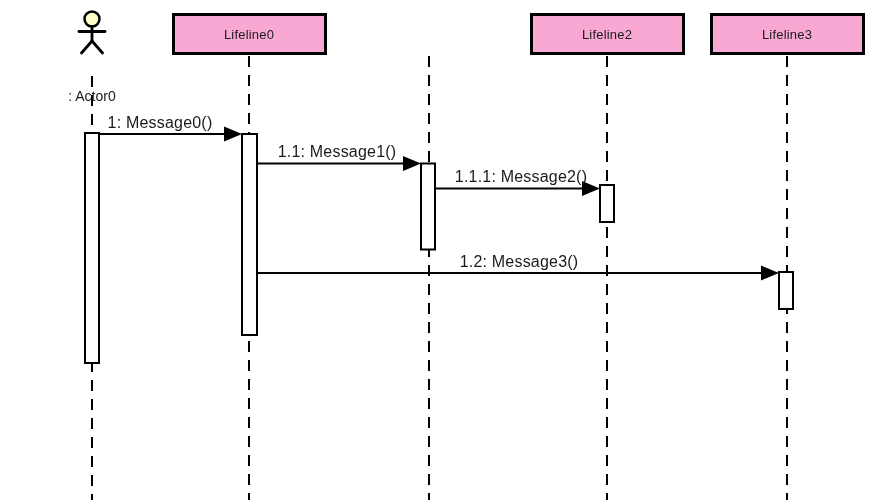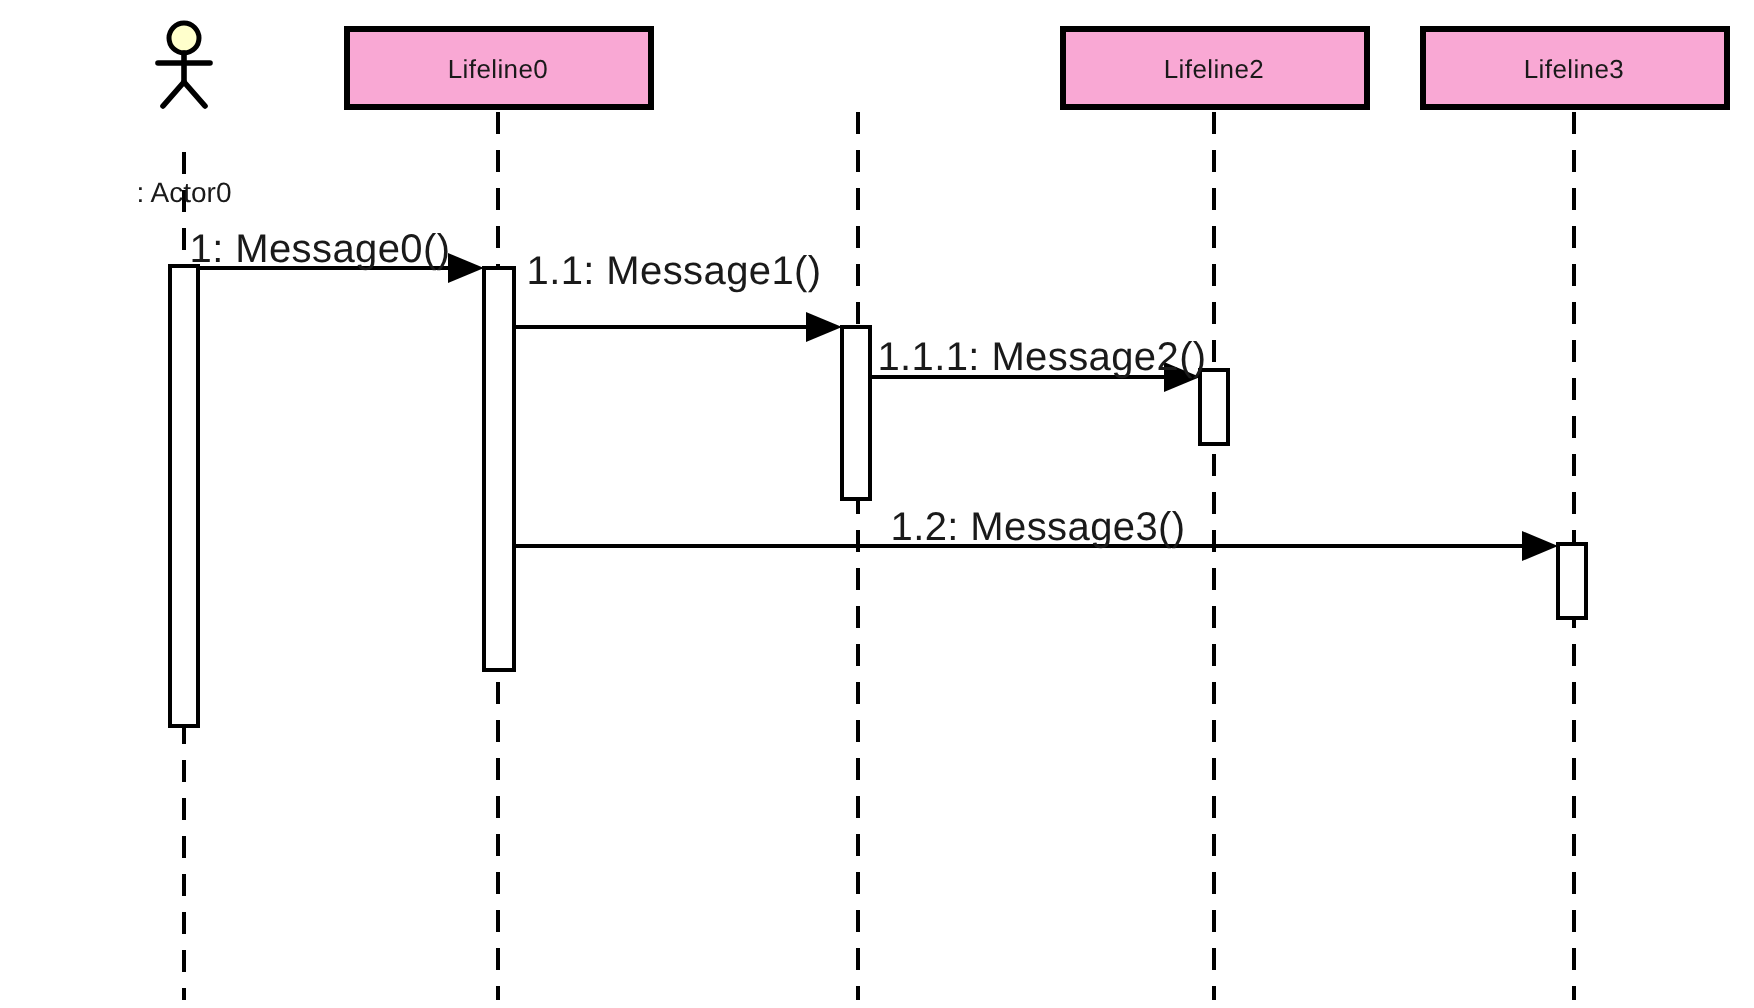--- a/index.html
+++ b/index.html
@@ -41,21 +41,21 @@
   
   .label { position: absolute; white-space: nowrap; }
   .actor-label {
     left: 92px; top: 56px;
     transform: translateX(-50%);
     font-size: 14px;
     margin-top: 32px;
   }
   .msg-label {
     transform: translateX(-50%);
-    font-size: 20px;
+    font-size: 16px;
     letter-spacing: 0.2px;
   }
 </style>
 </head>
 <body>
 
 <div class="stage">
 
   <svg class="canvas" width="877" height="504" viewBox="0 0 877 504">
 
@@ -103,17 +103,17 @@
   <div class="headbox" style="left:529.5px">
     <span>Lifeline2</span>
   </div>
   <div class="headbox" style="left:709.5px">
     <span>Lifeline3</span>
   </div>
 
   <div class="label actor-label">: Actor0</div>
 
   <div class="label msg-label" style="left:160px; top:114px">1: Message0()</div>
-  <div class="label msg-label" style="left:337px; top:125px">1.1: Message1()</div>
+  <div class="label msg-label" style="left:337px; top:143px">1.1: Message1()</div>
   <div class="label msg-label" style="left:521px; top:168px">1.1.1: Message2()</div>
   <div class="label msg-label" style="left:519px; top:253px">1.2: Message3()</div>
 
 </div>
 
 </body></html>

